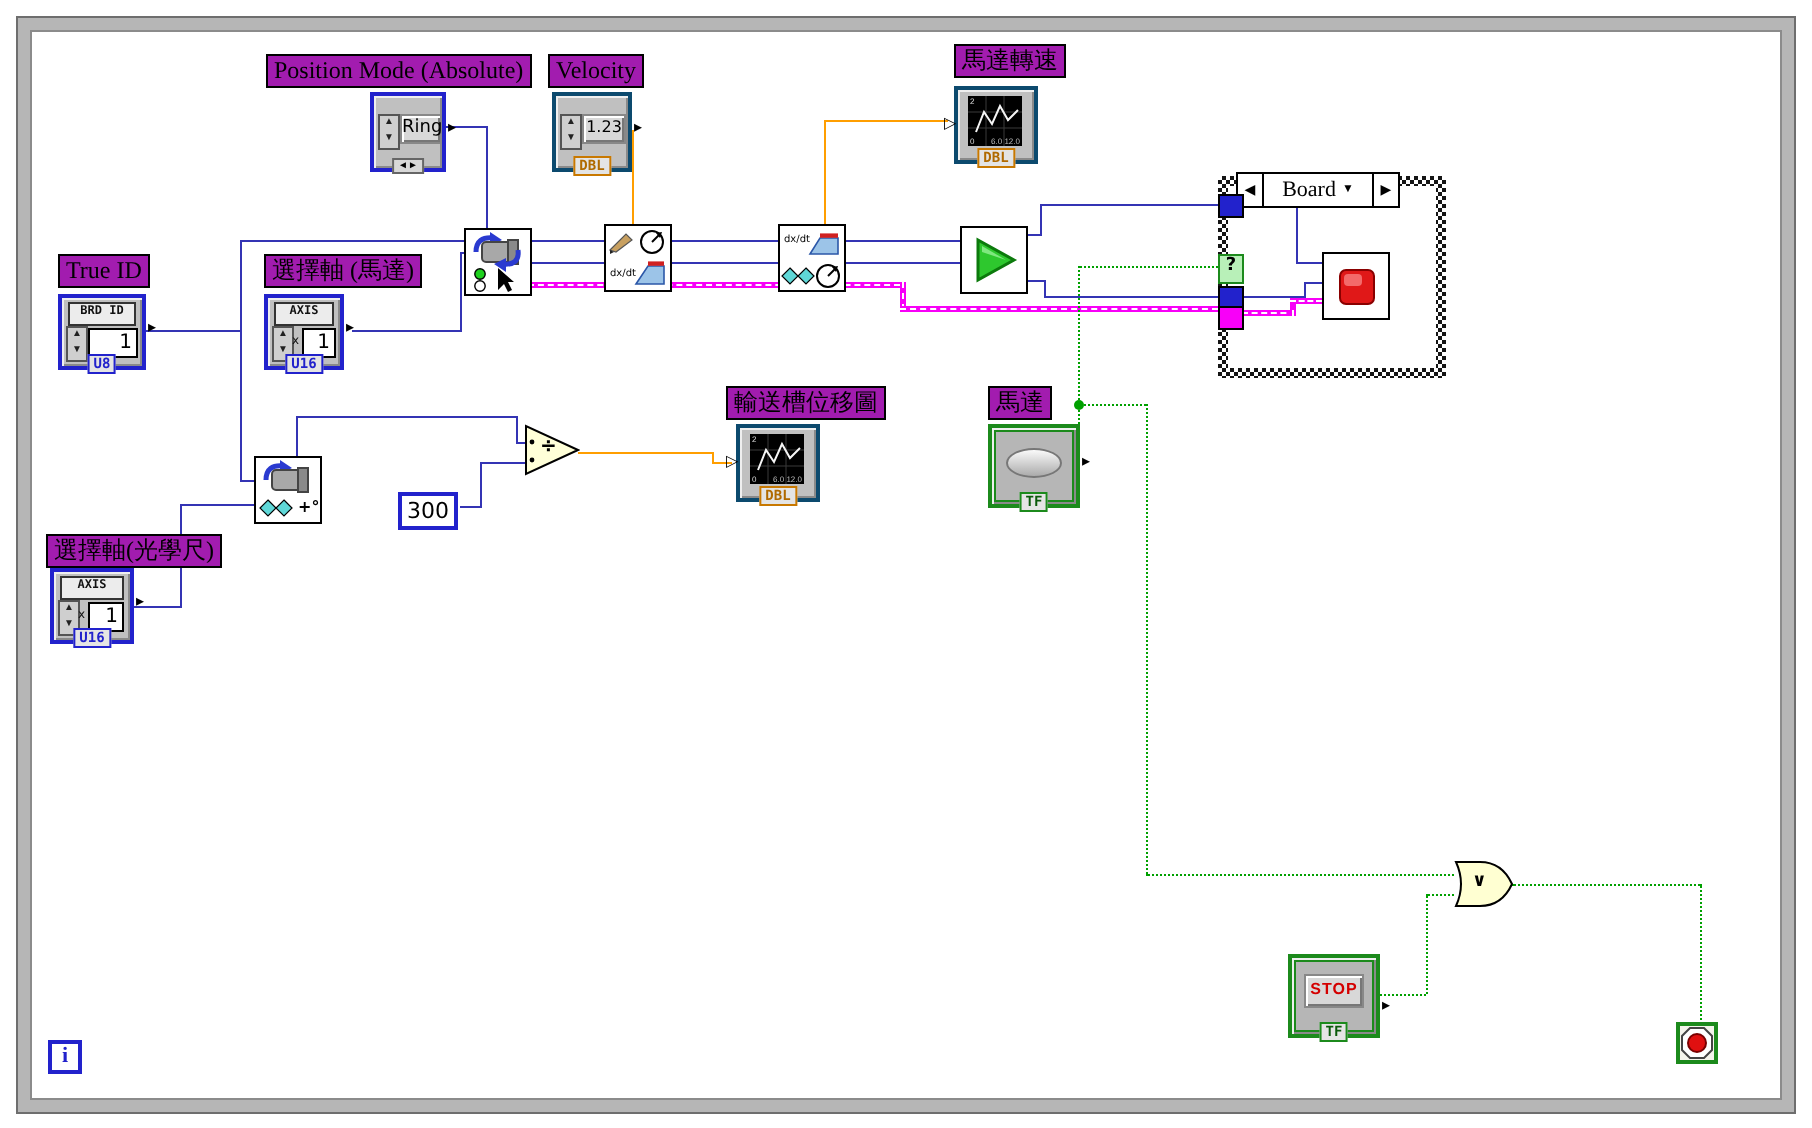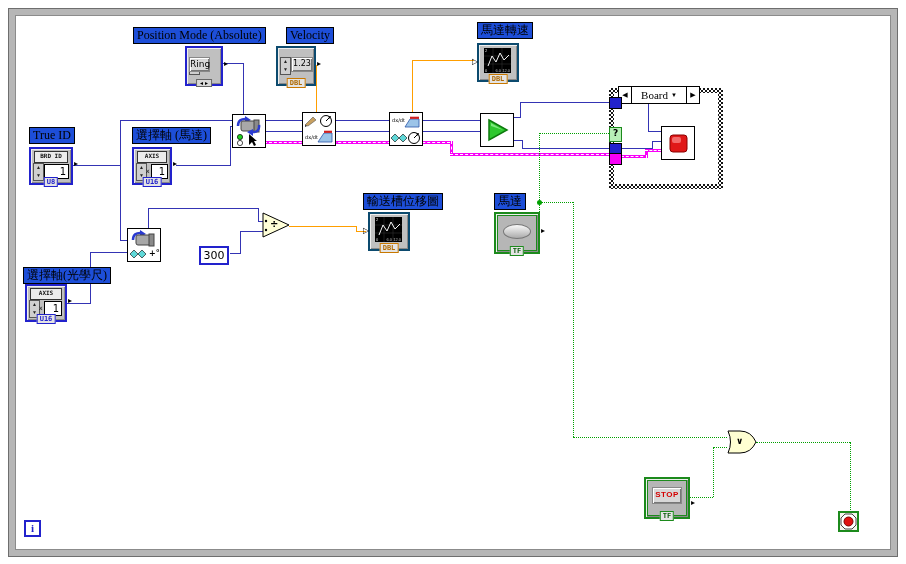--- a/index.html
+++ b/index.html
@@ -3,21 +3,21 @@
 <meta charset="utf-8">
 <style>
   html,body{margin:0;padding:0;background:#fff}
   #stage{position:relative;width:906px;height:564px;background:#fff;overflow:hidden;
          font-family:"Liberation Sans",sans-serif}
   
   .loopframe{position:absolute;left:8px;top:8px;width:888px;height:547px;
     border:1px solid #6e6e6e;
     box-shadow:inset 0 0 0 6px #b6b6b6, inset 0 0 0 7px #8b8b8b;}
   
-  .lbl{position:absolute;background:#1d4ed8;border:1px solid #000;
+  .lbl{position:absolute;background:#a21caf;border:1px solid #000;
        font:12px "Liberation Serif",serif;line-height:15px;padding:0 3px;white-space:nowrap;z-index:6}
   
   .ctl{position:absolute;background:#c0c0c0;z-index:5;
        box-shadow:inset 1px 1px 0 #efefef, inset -1px -1px 0 #8a8a8a}
   .ctl.blue{border:2px solid #2222cc}
   .ctl.orange{border:2px solid #0c4a6e}
   .ctl.green{border:2px solid #1c8a1c}
   .hdr{position:absolute;left:3px;top:2px;right:3px;height:10px;background:#ececec;border:1px solid #333;
        font:bold 6px "DejaVu Sans Mono",monospace;text-align:center;line-height:8px;color:#111}
   .spin{position:absolute;width:9px;height:16px;display:flex;flex-direction:column;background:#cfcfcf;border:1px solid #555}
@@ -159,34 +159,34 @@
   <div class="wgv" style="left:573px;top:202px;height:235px"></div>
   <div class="wgh" style="left:573px;top:437px;width:154px"></div>
   <div class="wgh" style="left:690px;top:497px;width:23px"></div>
   <div class="wgv" style="left:713px;top:447px;height:50px"></div>
   <div class="wgh" style="left:713px;top:447px;width:14px"></div>
   <div class="wgh" style="left:756px;top:442px;width:94px"></div>
   <div class="wgv" style="left:850px;top:442px;height:70px"></div>
   <div class="gdot" style="left:537px;top:200px"></div>
 
   <div class="lbl" style="left:133px;top:27px">Position Mode (Absolute)</div>
-  <div class="lbl" style="left:286px;top:27px">Velocity</div>
+  <div class="lbl" style="left:274px;top:27px">Velocity</div>
   <div class="lbl" style="left:477px;top:22px">馬達轉速</div>
   <div class="lbl" style="left:29px;top:127px">True ID</div>
   <div class="lbl" style="left:132px;top:127px">選擇軸 (馬達)</div>
   <div class="lbl" style="left:23px;top:267px">選擇軸(光學尺)</div>
   <div class="lbl" style="left:363px;top:193px">輸送槽位移圖</div>
   <div class="lbl" style="left:494px;top:193px">馬達</div>
 
   <div class="ctl blue" style="left:185px;top:46px;width:34px;height:36px">
     <div class="spin" style="left:2px;top:9px">
       <span>▲</span>
       <span>▼</span>
     </div>
-    <div class="face" style="left:2px;top:9px;width:19px;height:13px;line-height:12px">Ring</div>
+    <div class="face" style="left:13px;top:9px;width:19px;height:13px;line-height:12px">Ring</div>
     <div class="rnav">◄►</div>
     <span class="oarr">▸</span>
   </div>
 
   <div class="ctl orange" style="left:276px;top:46px;width:36px;height:36px">
     <div class="spin" style="left:2px;top:9px">
       <span>▲</span>
       <span>▼</span>
     </div>
     <div class="face" style="left:13px;top:9px;width:20px;height:13px;line-height:12px;font-size:8px">1.23</div>

